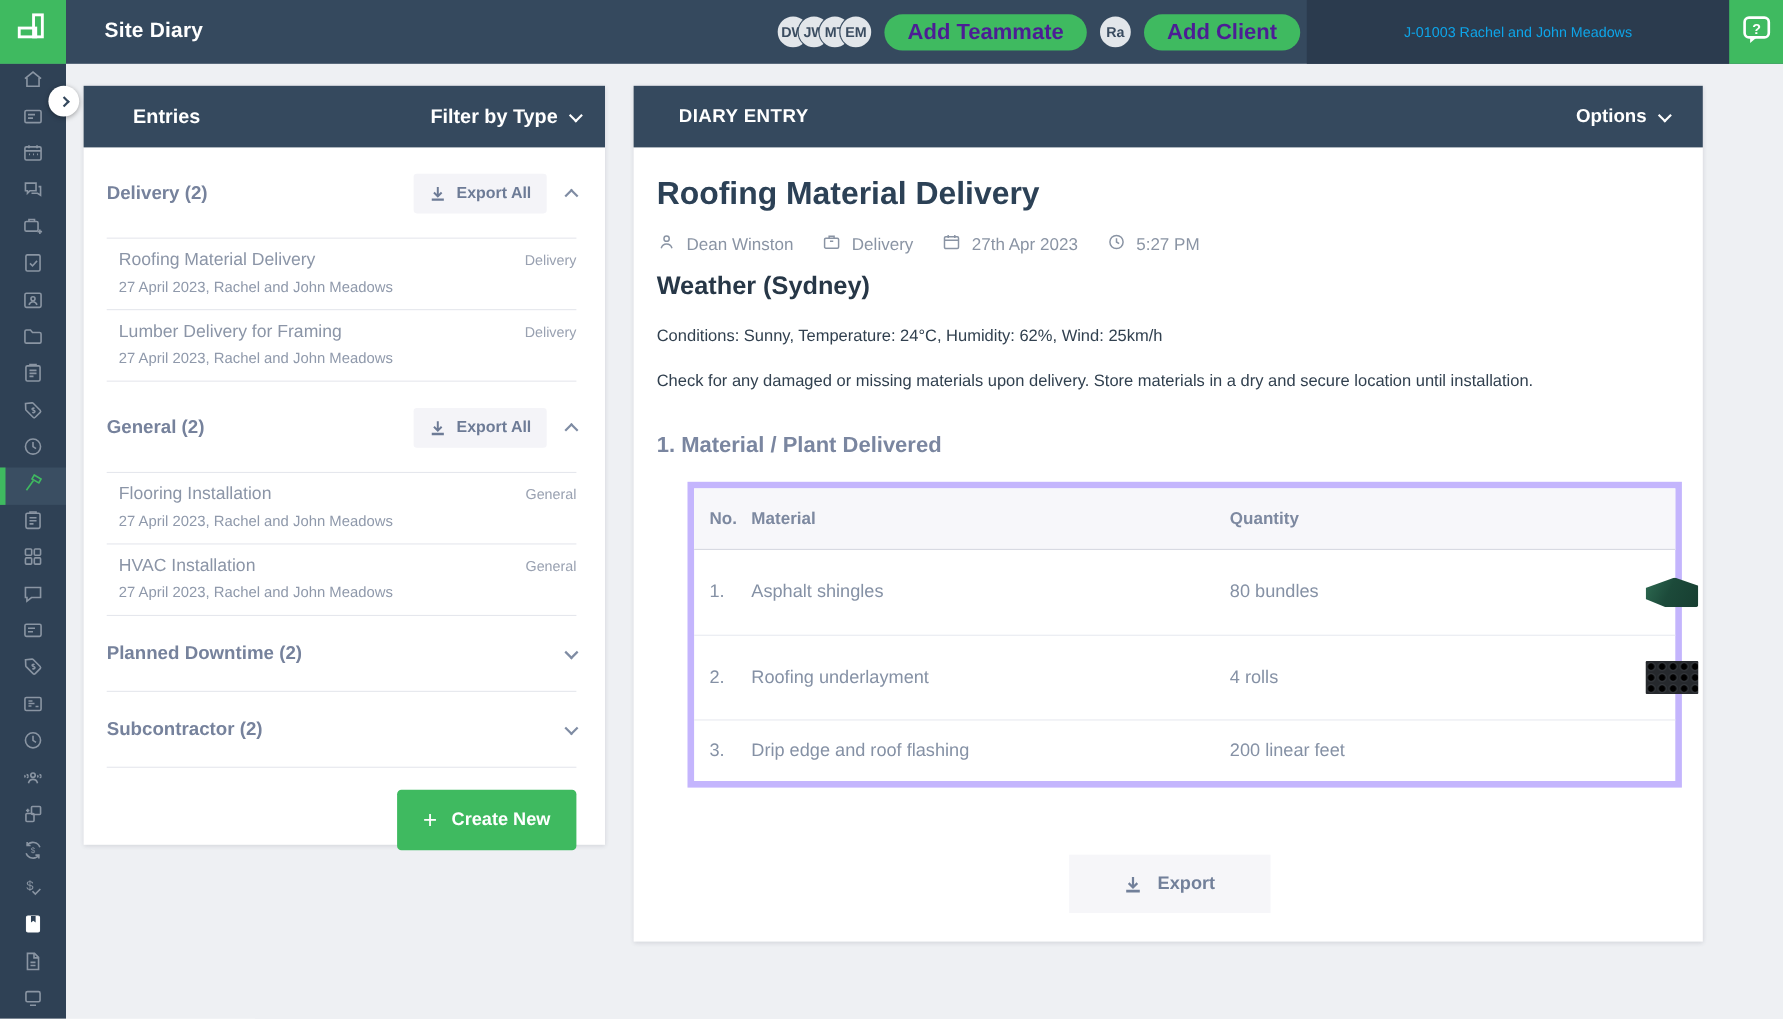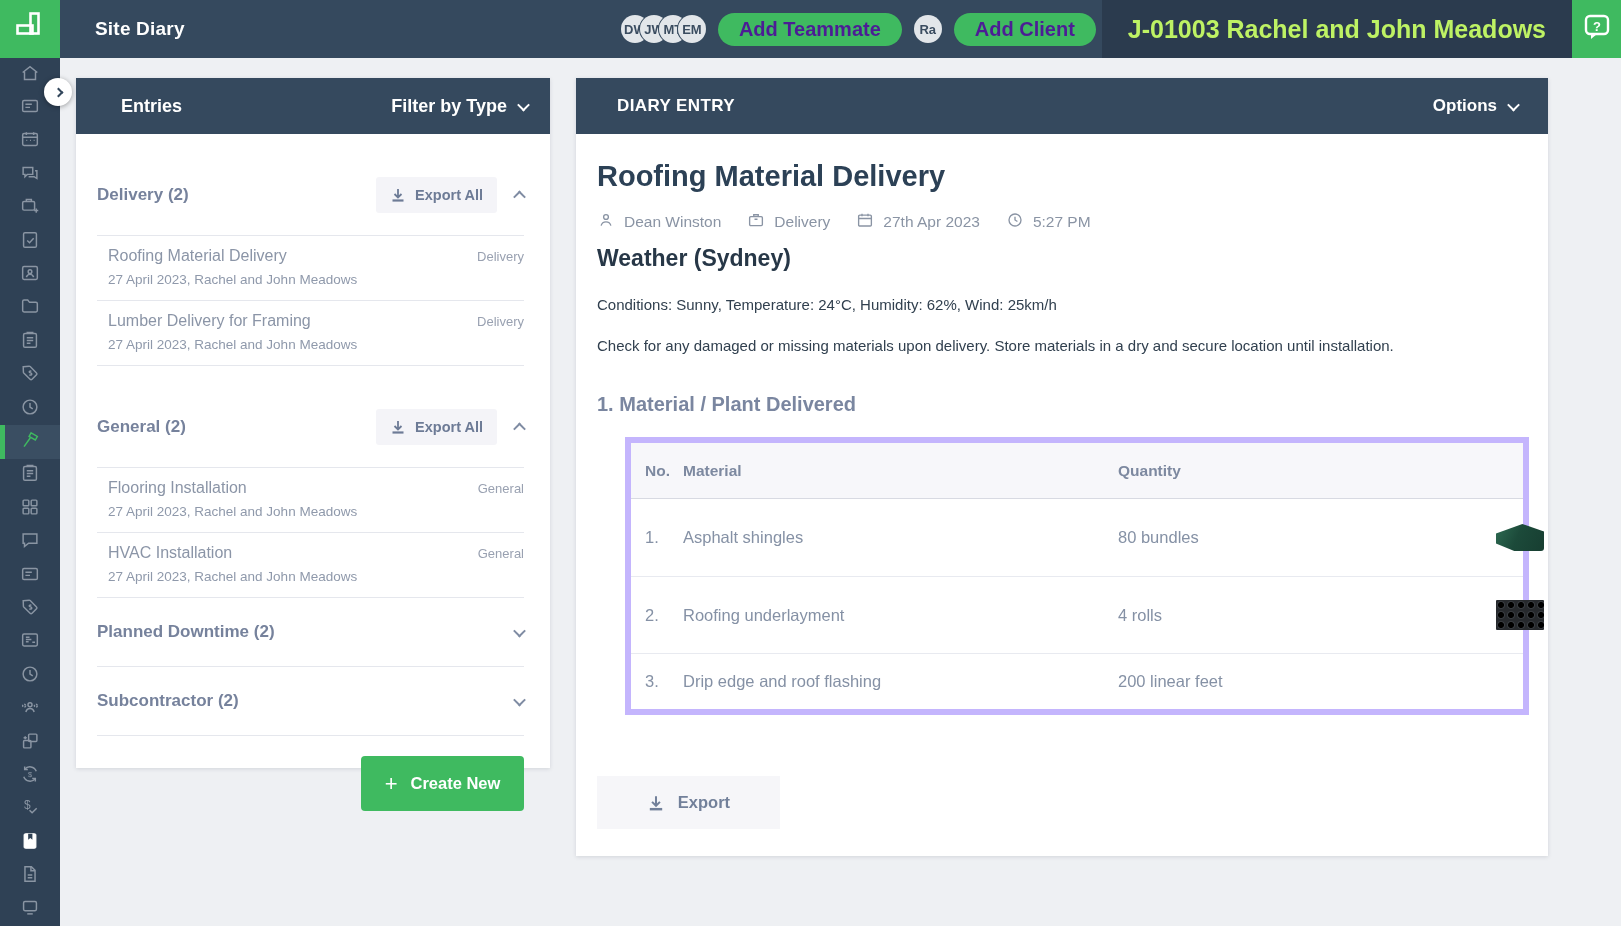--- a/index.html
+++ b/index.html
@@ -15,21 +15,21 @@
   .top-right { margin-left:auto; display:flex; align-items:center; gap:12px; padding-right:6px; }
   .avatar-stack { display:flex; }
   .avatar { width:28px; height:28px; border-radius:50%; background:#E2E6EA; color:#3A4C60;
     font-size:13px; font-weight:bold; display:flex; align-items:center; justify-content:center; }
   .avatar-stack .avatar { margin-left:-9px; box-shadow:0 0 0 1px #35495E; }
   .avatar-stack .avatar:first-child { margin-left:0; }
   .pill-btn { background:#3FBA60; color:#4c1d95; border:none; font-family:inherit;
     font-size:20px; font-weight:bold; border-radius:17px; height:33px; padding:0 21px; cursor:pointer; }
   .job-seg { height:58px; background:#2B3B4E; display:flex; align-items:center;
     justify-content:center; padding:0 26px; min-width:384px; }
-  .job-title { color:#bef264; font-size:25px; font-weight:bold; }
+  .job-title { color:#0ea5e9; font-size:13px; font-weight:normal; }
   .help-sq { width:49px; height:58px; background:#3FBA60; display:flex;
     align-items:center; justify-content:center; cursor:pointer; }
 
   
   .sidebar { position:absolute; left:0; top:58px; width:60px; height:868px;
     background:#2F4155; z-index:5; }
   .side-item { height:33.4px; display:flex; align-items:center; justify-content:center;
     color:#8A95A3; cursor:pointer; position:relative; }
   .side-item svg { width:22px; height:22px; }
   .side-item.active { background:#3A4E62; color:#3FBA60; }
@@ -53,21 +53,21 @@
   .panel-head { height:56px; background:#35495E; color:#fff; display:flex;
     align-items:center; justify-content:space-between; }
 
   
   .entries-panel { left:76px; top:78px; width:474px; height:690px; }
   .entries-panel .panel-head { padding:0 22px 0 45px; }
   .entries-head-title { font-size:18px; font-weight:bold; }
   .filter-ctl { display:flex; align-items:center; gap:12px; cursor:pointer; }
   .filter-ctl span.lbl { font-size:18px; font-weight:bold; }
   .entries-body { padding:0 26px 0 21px; }
-  .sec-head { display:flex; align-items:center; justify-content:space-between; padding:43px 0 22px 0; }
+  .sec-head { display:flex; align-items:center; justify-content:space-between; padding:24px 0 22px 0; }
   .sec-head.tight { padding:24px 0 24px 0; }
   .sec-title { font-size:17px; font-weight:bold; color:#76829C; }
   .sec-right { display:flex; align-items:center; gap:18px; }
   .export-all-btn { display:flex; align-items:center; gap:9px; background:#F4F4F8;
     border:none; font-family:inherit; border-radius:3px; padding:10px 14px; cursor:pointer;
     color:#6D7B96; font-size:14.5px; font-weight:bold; }
   .sec-items { border-bottom:1px solid #E5E7ED; }
   .entry-item { border-top:1px solid #E5E7ED; padding:11px 0 13px 11px; cursor:pointer; }
   .entry-item .row1 { display:flex; align-items:baseline; justify-content:space-between; }
   .entry-title { font-size:16px; color:#8B95A7; }
@@ -109,21 +109,21 @@
   .r1 { height:78px; } .r2 { height:77px; } .r3 { height:55px; }
 
   .thumb-shingle { width:48px; height:27px;
     background:linear-gradient(115deg,#2E6B52 0%,#1C4A3A 45%,#173E31 100%);
     clip-path:polygon(0% 35%, 55% 0%, 100% 28%, 100% 100%, 38% 100%, 0% 72%);
     border-radius:3px; }
   .thumb-membrane { width:48px; height:30px; background-color:#1D1F22;
     background-image:radial-gradient(circle at 5px 5px, #000 2.6px, #3A3E43 3.4px, #26292D 4.5px);
     background-size:10px 10px; border-radius:1px; }
 
-  .export-wrap { display:flex; justify-content:flex-start; margin-top:61px; }
+  .export-wrap { display:flex; justify-content:center; margin-top:61px; }
   .export-btn { display:flex; align-items:center; justify-content:center; gap:13px;
     width:183px; height:53px; background:#F6F6F9; border:none; font-family:inherit;
     color:#72809A; font-size:16.5px; font-weight:bold; cursor:pointer; }
 
   .dl-ic { display:inline-flex; }
 </style>
 </head>
 <body>
 
 <header class="topbar">

